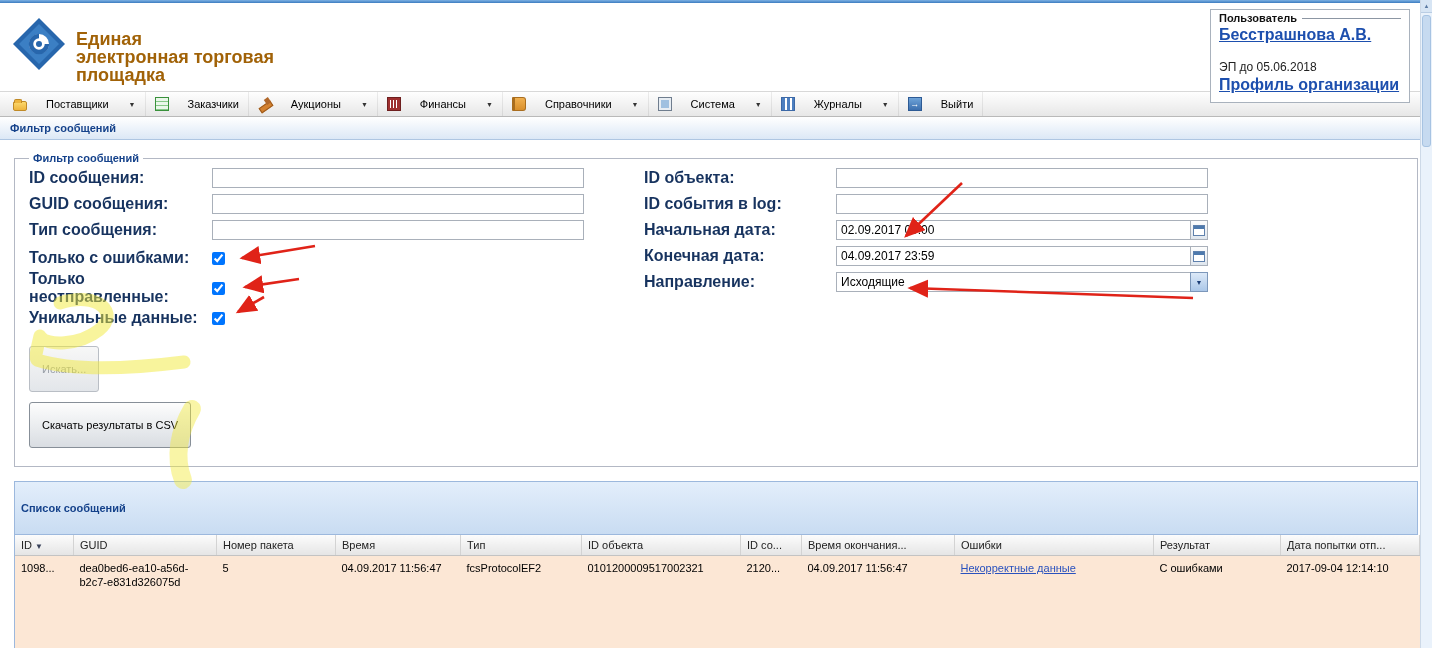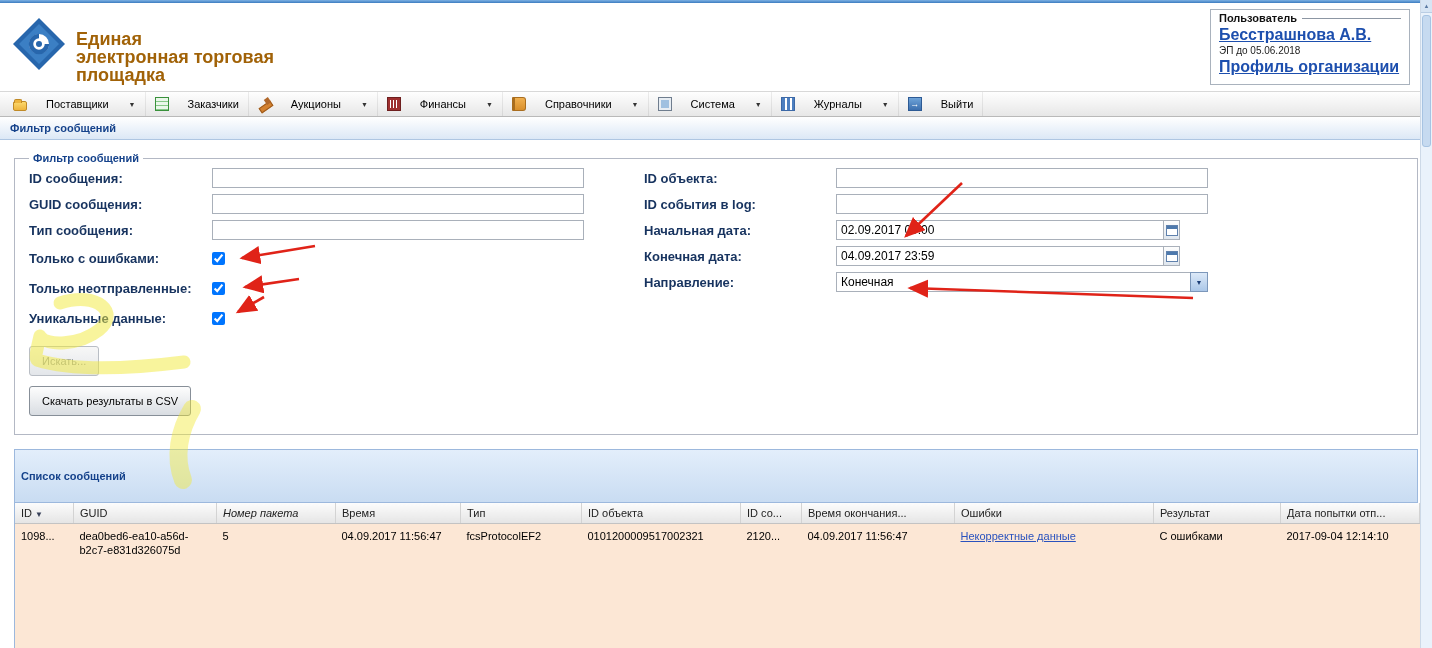--- a/index.html
+++ b/index.html
@@ -13,21 +13,21 @@
   .logo{position:absolute;left:10px;top:12px}
   .logo-text{position:absolute;left:76px;top:27px;font-weight:bold;font-size:18px;
              line-height:18px;color:#a16207}
   .user-box{position:absolute;right:22px;top:6px;width:182px;border:1px solid #a9b2bd;
             background:#fff;padding:2px 8px 8px}
   .ub-head{display:flex;align-items:center}
   .ub-title{font-weight:bold;font-size:11px;color:#111;white-space:nowrap}
   .ub-line{flex:1;border-top:1px solid #8c96a3;margin-left:5px;margin-top:1px}
   .ub-link{display:inline-block;color:#1d4fae;font-weight:bold;font-size:16px;
            text-decoration:underline;cursor:pointer;margin-top:2px}
-  .ub-cert{font-size:10px;color:#222;margin-top:1px}
+  .ub-cert{font-size:12px;color:#222;margin-top:16px}
 
   .menu-bar{height:24px;background:linear-gradient(#fefefe,#e7e7e7);
             border-top:1px solid #d8d8d8;border-bottom:1px solid #b9b9b9;
             display:flex;align-items:stretch;padding-left:4px}
   .menu-item{display:flex;align-items:center;gap:19px;padding:0 9px;font-size:11px;
              cursor:pointer;border-right:1px solid rgba(0,0,0,.07);white-space:nowrap}
   .menu-caret{font-size:7px;color:#333;margin-left:1px}
   .micon{width:14px;height:14px;display:inline-block;position:relative;flex:0 0 14px}
   .folder-icon{background:linear-gradient(#fcd96d,#eeb53e);border:1px solid #c08a26;
                border-radius:2px;height:10px;margin-top:3px;box-sizing:border-box}
@@ -56,42 +56,42 @@
              color:#15428b;background:linear-gradient(#ffffff,#dce8f6);
              border-bottom:1px solid #aec6e2}
 
   .filter-fs{margin:12px 14px 0;border:1px solid #b3b8c4;padding:2px 14px 18px;background:#fff}
   .filter-fs legend{font-size:11px;font-weight:bold;color:#15428b;padding:0 4px}
   .filter-grid{display:flex}
   .fcol-left{width:615px}
   .fcol-right{flex:1}
   .frow{display:flex;align-items:center;height:24px;margin-bottom:2px}
   .frow.cb{height:28px}
-  .flabel{font-weight:bold;font-size:13px;color:#17335f}
+  .flabel{font-weight:bold;font-size:16px;color:#17335f}
   .fcol-left .flabel{width:183px;flex:0 0 183px}
   .fcol-right .flabel{width:192px;flex:0 0 192px}
   .tinput{box-sizing:border-box;width:372px;height:20px;border:1px solid #a9b0ba;
           font:12px "Liberation Sans",sans-serif;padding:0 4px}
-  .dwrap{display:flex;width:344px}
+  .dwrap{display:flex;width:372px}
   .dwrap .tinput{width:354px;border-right:none}
   .cal-btn{width:18px;height:20px;box-sizing:border-box;border:1px solid #a9b0ba;
            background:linear-gradient(#fdfdfd,#dfe6ee);display:flex;align-items:center;
            justify-content:center;cursor:pointer}
   .cal-glyph{width:10px;height:9px;border:1px solid #5f81ad;
            background:linear-gradient(#4d79ad 0 3px,#fff 3px)}
   .combo{display:flex;width:372px;cursor:pointer}
   .combo-text{flex:1;box-sizing:border-box;border:1px solid #a9b0ba;border-right:none;
            height:20px;line-height:18px;padding:0 4px;background:#fff;font-size:12px}
   .combo-btn{width:18px;height:20px;box-sizing:border-box;border:1px solid #7c97ba;
            background:linear-gradient(#dce9f8,#abc7e8);display:flex;align-items:center;
            justify-content:center}
   .combo-btn .tri{font-size:7px;color:#1c3e77}
   .fcheck{width:13px;height:13px;margin:0}
 
-  .btn{display:inline-block;font:11px "Liberation Sans",sans-serif;padding:8px 12px;
+  .btn{display:inline-block;font:11px "Liberation Sans",sans-serif;padding:16px 12px;
        border:1px solid #878f98;border-radius:3px;background:linear-gradient(#fdfdfd,#d9dde2);
        cursor:pointer;color:#000}
   .btn-search{display:block;margin:12px 0 10px;color:#9aa0a8;border-color:#b9bec5;
        background:linear-gradient(#f7f7f7,#e3e6ea);cursor:default}
   .btn-csv{display:block}
 
   .grid-panel{margin:14px 14px 0;border:1px solid #9cb8dd}
   .grid-header{padding:20px 6px;font-size:11px;font-weight:bold;color:#15428b;
        background:linear-gradient(#e3eefb,#c9dcf2);border-bottom:1px solid #9cb8dd}
   table.grid{width:100%;border-collapse:collapse;table-layout:fixed;font-size:11px}
@@ -243,42 +243,42 @@
           <div class="dwrap">
             <input class="tinput" type="text" value="04.09.2017 23:59" style="">
             <span class="cal-btn">
               <span class="cal-glyph"></span>
             </span>
           </div>
         </div>
         <div class="frow">
           <label class="flabel">Направление:</label>
           <div class="combo">
-            <span class="combo-text">Конечная</span>
+            <span class="combo-text">Исходящие</span>
             <span class="combo-btn">
               <span class="tri">▼</span>
             </span>
           </div>
         </div>
       </div>
   </div>
   <div class="btns">
     <button class="btn btn-search" disabled="">Искать...</button>
     <button class="btn btn-csv">Скачать результаты в CSV</button>
   </div>
 </fieldset>
 
 <div class="grid-panel">
   <div class="grid-header">Список сообщений</div>
   <table class="grid">
     <thead>
         <tr>
           <th style="width: 46px;"><span>ID</span><span class="sort-caret">▼</span></th>
           <th style="width: 130px;"><span>GUID</span></th>
-          <th style="width: 106px; font-style: italic;"><span>Номер пакета</span></th>
+          <th style="width: 106px;"><span>Номер пакета</span></th>
           <th style="width: 112px;"><span>Время</span></th>
           <th style="width: 108px;"><span>Тип</span></th>
           <th style="width: 146px;"><span>ID объекта</span></th>
           <th style="width: 48px;"><span>ID со...</span></th>
           <th style="width: 140px;"><span>Время окончания...</span></th>
           <th style="width: 186px; margin-top: 32px;"><span>Ошибки</span></th>
           <th style="width: 114px;"><span>Результат</span></th>
           <th style="width: 126px;"><span>Дата попытки отп...</span></th>
           <th></th>
         </tr>

